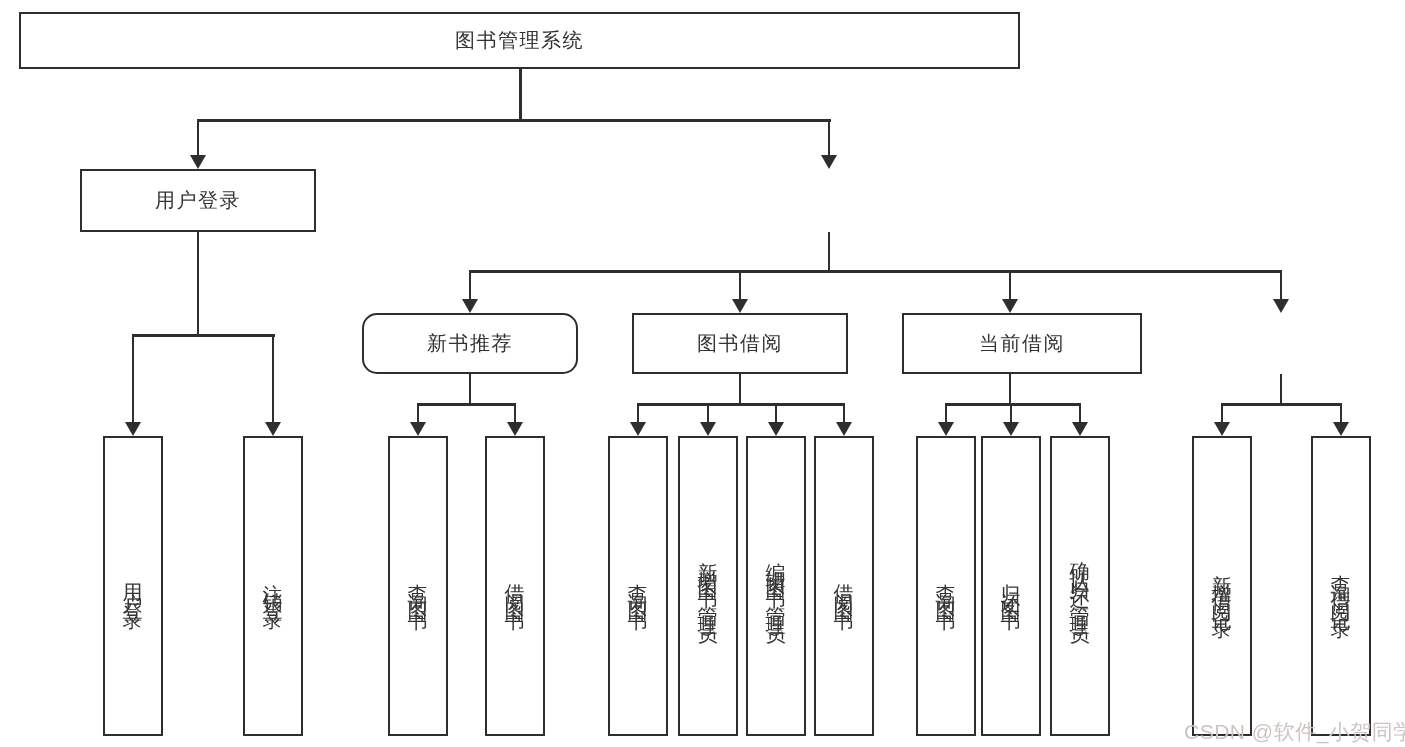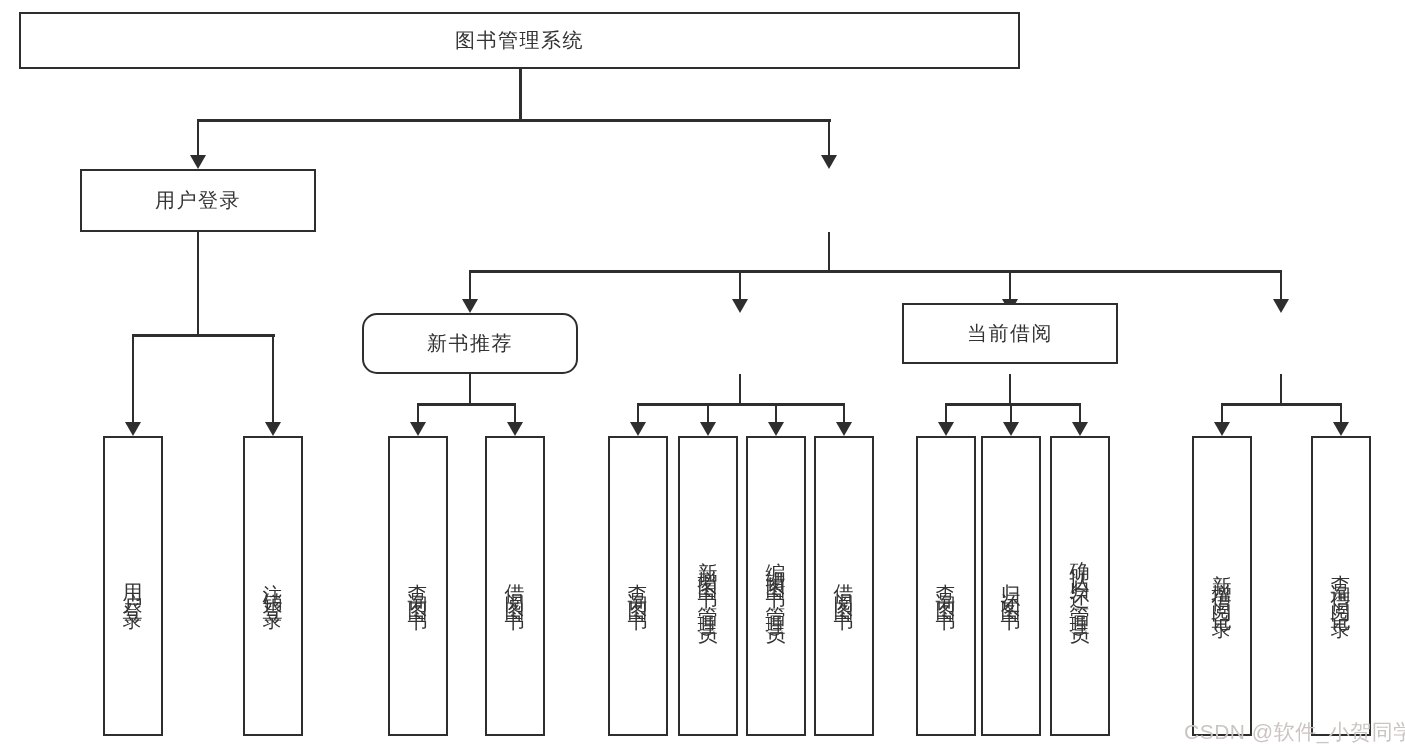--- a/index.html
+++ b/index.html
@@ -99,21 +99,24 @@
       <i class="head"></i>
     </div>
   <div class="arrow" style="left:1273px;top:272px;height:41px;">
       <i class="shaft"></i>
       <i class="head"></i>
     </div>
 
   <div class="box" style="left:362px;top:313px;width:216px;height:61px;border-radius:15px;">
     <span>新书推荐</span>
   </div>
-  <div class="box" style="left:902px;top:303px;width:216px;height:61px;">
+  <div class="box" style="left:632px;top:313px;width:216px;height:61px;">
+    <span>图书借阅</span>
+  </div>
+  <div class="box" style="left:902px;top:313px;width:240px;height:61px;">
     <span>当前借阅</span>
   </div>
 
   <div class="vline" style="left:468.8px;top:374px;height:31px;"></div>
   <div class="hline" style="left:417px;top:403px;width:99px;"></div>
   <div class="arrow" style="left:410px;top:405px;height:31px;">
       <i class="shaft"></i>
       <i class="head"></i>
     </div>
   <div class="arrow" style="left:507px;top:405px;height:31px;">

